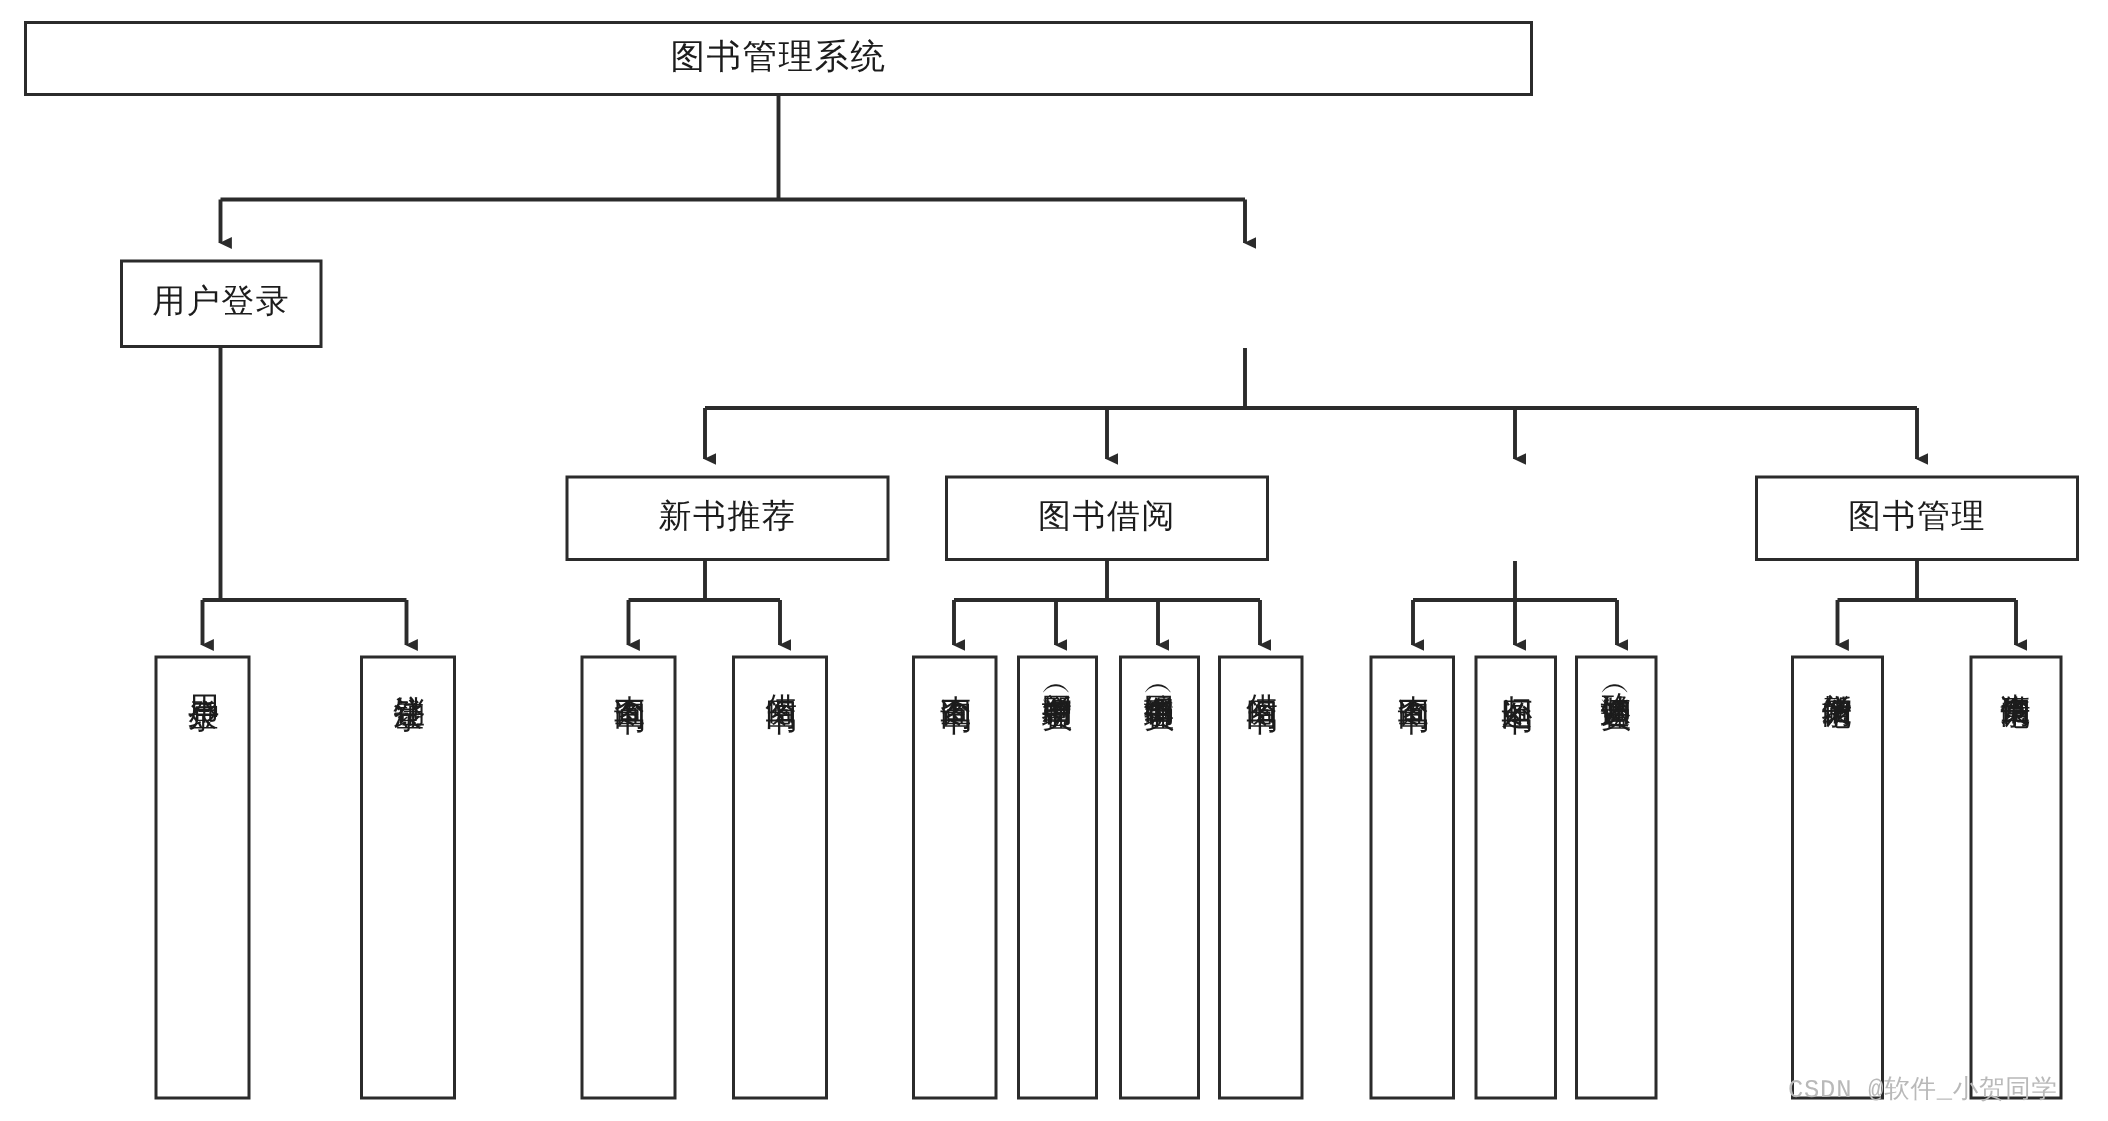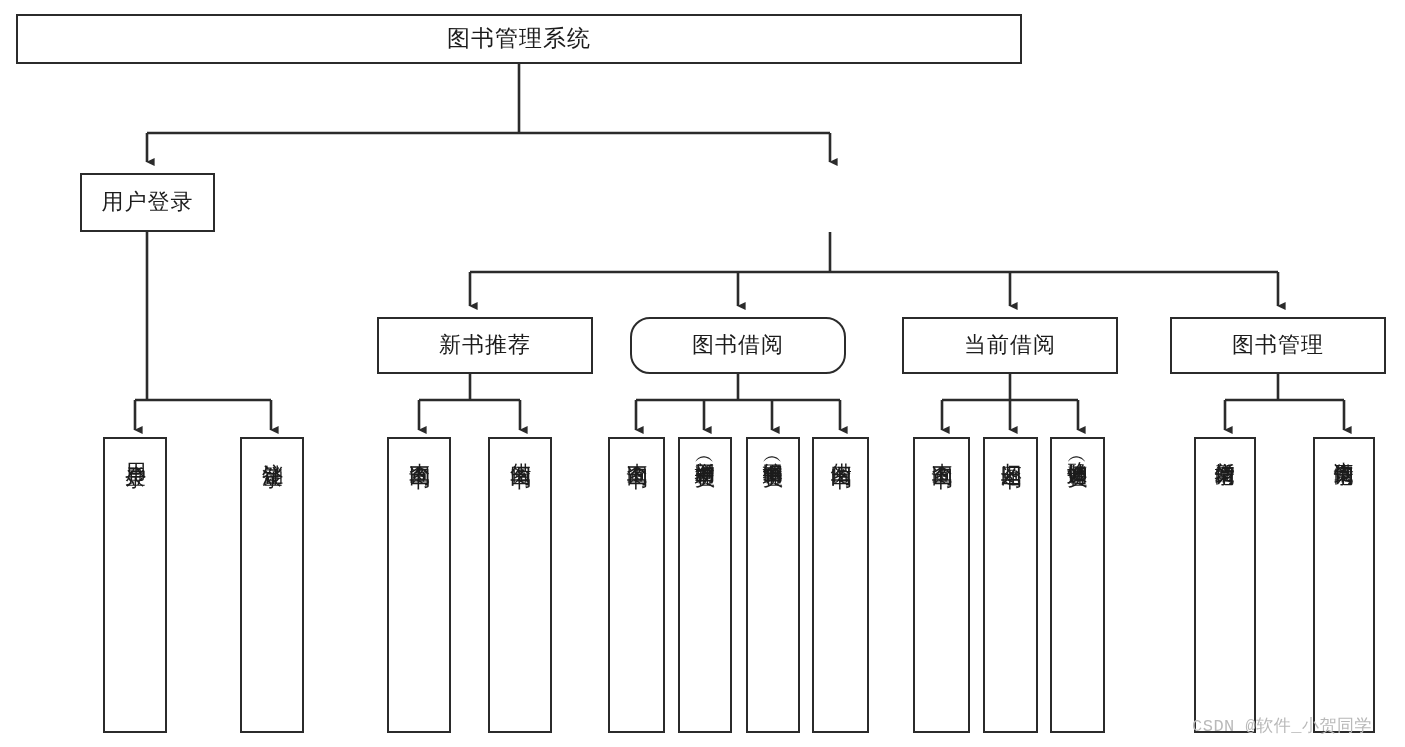--- a/index.html
+++ b/index.html
@@ -132,25 +132,22 @@
     <span class="label">图书管理系统</span>
   </div>
 
   <div class="node horiz" style="left:80px;top:173px;width:135px;height:59px;">
     <span class="label">用户登录</span>
   </div>
 
   <div class="node horiz" style="left:377px;top:317px;width:216px;height:57px;">
     <span class="label">新书推荐</span>
   </div>
-  <div class="node horiz" style="left:630px;top:317px;width:216px;height:57px;border-radius:20px;">
+  <div class="node horiz" style="left:630px;top:317px;width:216px;height:57px;">
     <span class="label">图书借阅</span>
-  </div>
-  <div class="node horiz" style="left:902px;top:317px;width:216px;height:57px;">
-    <span class="label">当前借阅</span>
   </div>
   <div class="node horiz" style="left:1170px;top:317px;width:216px;height:57px;">
     <span class="label">图书管理</span>
   </div>
 
   <div class="node vert" style="left:103px;top:437px;width:64px;height:296px;">
     <span class="label">用户登录</span>
   </div>
   <div class="node vert" style="left:240px;top:437px;width:64px;height:296px;">
     <span class="label">注销登录</span>

